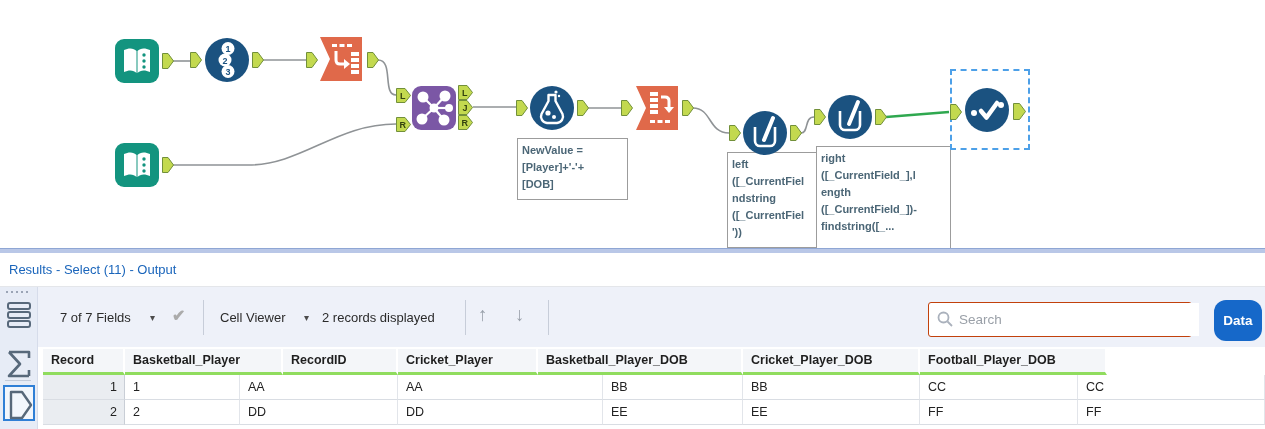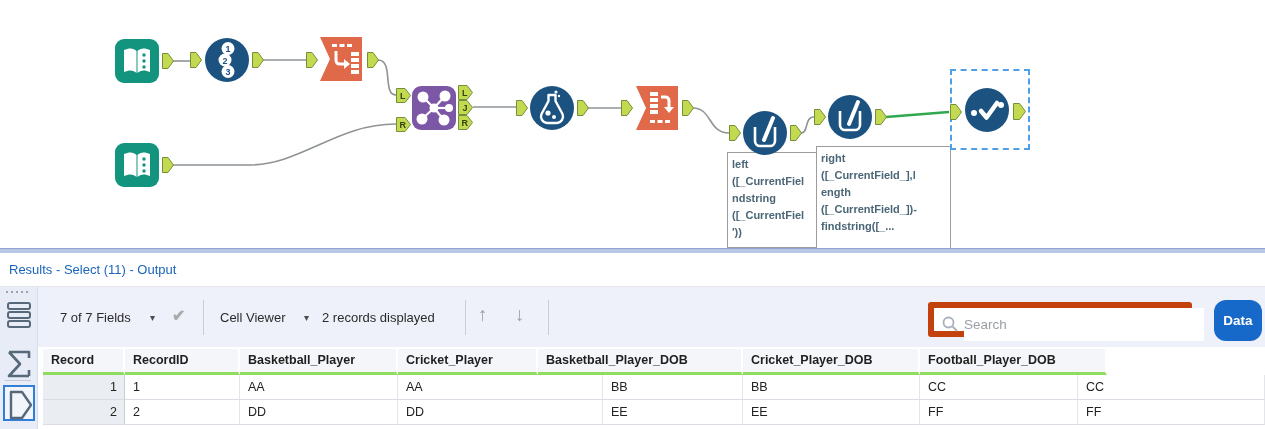--- a/index.html
+++ b/index.html
@@ -27,21 +27,21 @@
   .results-header { position:absolute; left:0; top:5px; width:1265px; height:34px;
                     background:#fff; border-bottom:1px solid #e4e6ea; }
   .results-title { position:absolute; left:9px; top:9px; font-size:13px; color:#1a65bb; }
   .toolbar { position:absolute; left:38px; top:39px; width:1227px; height:60px; background:#eef1f9; }
   .tb-text { position:absolute; top:22px; font-size:13px; color:#2b2b2b; line-height:18px; }
   .tb-caret { position:absolute; top:25px; font-size:10px; color:#4c4c4c; }
   .tb-check { position:absolute; top:19px; font-size:16px; color:#ababab; font-weight:bold; }
   .tb-div { position:absolute; top:13px; width:1px; height:35px; background:#c7cdd9; }
   .tb-arrow { position:absolute; top:17px; font-size:19px; color:#9aa1ab; }
   .search-box { position:absolute; left:890px; top:15px; width:264px; height:35px;
-                background:#fff; border:6px solid #c2410c; border-radius:3px; }
+                background:#fff; border:1px solid #c2410c; border-radius:3px; }
   .search-box input { position:absolute; left:30px; top:0; width:240px; height:33px; border:0; outline:0;
                 font-size:13.5px; color:#444; font-family:"Liberation Sans",sans-serif; }
   .search-box input::placeholder { color:#9aa0a8; }
   .search-glyph { position:absolute; left:8px; top:8px; }
   .data-btn { position:absolute; left:1176px; top:13px; width:48px; height:41px; border:0;
               background:#1668c9; color:#fff; font-weight:bold; font-size:13.5px;
               border-radius:12px; font-family:"Liberation Sans",sans-serif; cursor:pointer; }
   .left-rail { position:absolute; left:0; top:39px; width:38px; height:142px;
                background:#e7ecf6; border-right:1px solid #d6dcea; }
   .grip { position:absolute; left:6px; top:4px; display:flex; gap:3px; }
@@ -77,20 +77,25 @@
       <path d="M263,60 H306" stroke="#8f9396" stroke-width="1.6" fill="none"></path>
       <path d="M378,60 C394,60 382,95 396,95" stroke="#8f9396" stroke-width="1.6" fill="none"></path>
       <path d="M173,165 H248 C302,165 336,124 396,124" stroke="#8f9396" stroke-width="1.6" fill="none"></path>
       <path d="M473,107 H516" stroke="#8f9396" stroke-width="1.6" fill="none"></path>
       <path d="M588,108 H621" stroke="#8f9396" stroke-width="1.6" fill="none"></path>
       <path d="M693,108 C712,108 708,133 729,133" stroke="#8f9396" stroke-width="1.6" fill="none"></path>
       <path d="M801,133 C809,133 804,117 814,117" stroke="#8f9396" stroke-width="1.6" fill="none"></path>
       <path d="M886,117 L949,112" stroke="#2fa84f" stroke-width="2.5" fill="none"></path>
     </svg>
 
+    <div class="annot" style="left:517px;top:138px;width:111px;height:62px">
+      <div>NewValue =</div>
+      <div>[Player]+'-'+</div>
+      <div>[DOB]</div>
+    </div>
     <div class="annot" style="left:727px;top:152px;width:90px;height:96px">
       <div>left</div>
       <div>([_CurrentFiel</div>
       <div>ndstring</div>
       <div>([_CurrentFiel</div>
       <div>'))</div>
     </div>
     <div class="annot" style="left:816px;top:146px;width:135px;height:104px">
       <div>right</div>
       <div>([_CurrentField_],l</div>
@@ -341,22 +346,22 @@
           <line x1="10.5" y1="10.5" x2="15" y2="15" stroke="#aab1bc" stroke-width="1.8"></line>
         </svg>
         <input type="text" placeholder="Search" style="">
       </div>
       <button class="data-btn">Data</button>
     </div>
 
     <div class="grid">
       <div class="trow">
         <div class="hcell c0">Record</div>
+        <div class="hcell c2">Basketball_Player</div>
         <div class="hcell c1">RecordID</div>
-        <div class="hcell c2">Basketball_Player</div>
         <div class="hcell c4">Cricket_Player</div>
         <div class="hcell c3">Basketball_Player_DOB</div>
         <div class="hcell c5">Cricket_Player_DOB</div>
         <div class="hcell c7">Football_Player_DOB</div>
       </div>
       <div class="trow">
         <div class="dcell rec c0">1</div>
         <div class="dcell c1">1</div>
         <div class="dcell c2">AA</div>
         <div class="dcell c3">AA</div>

